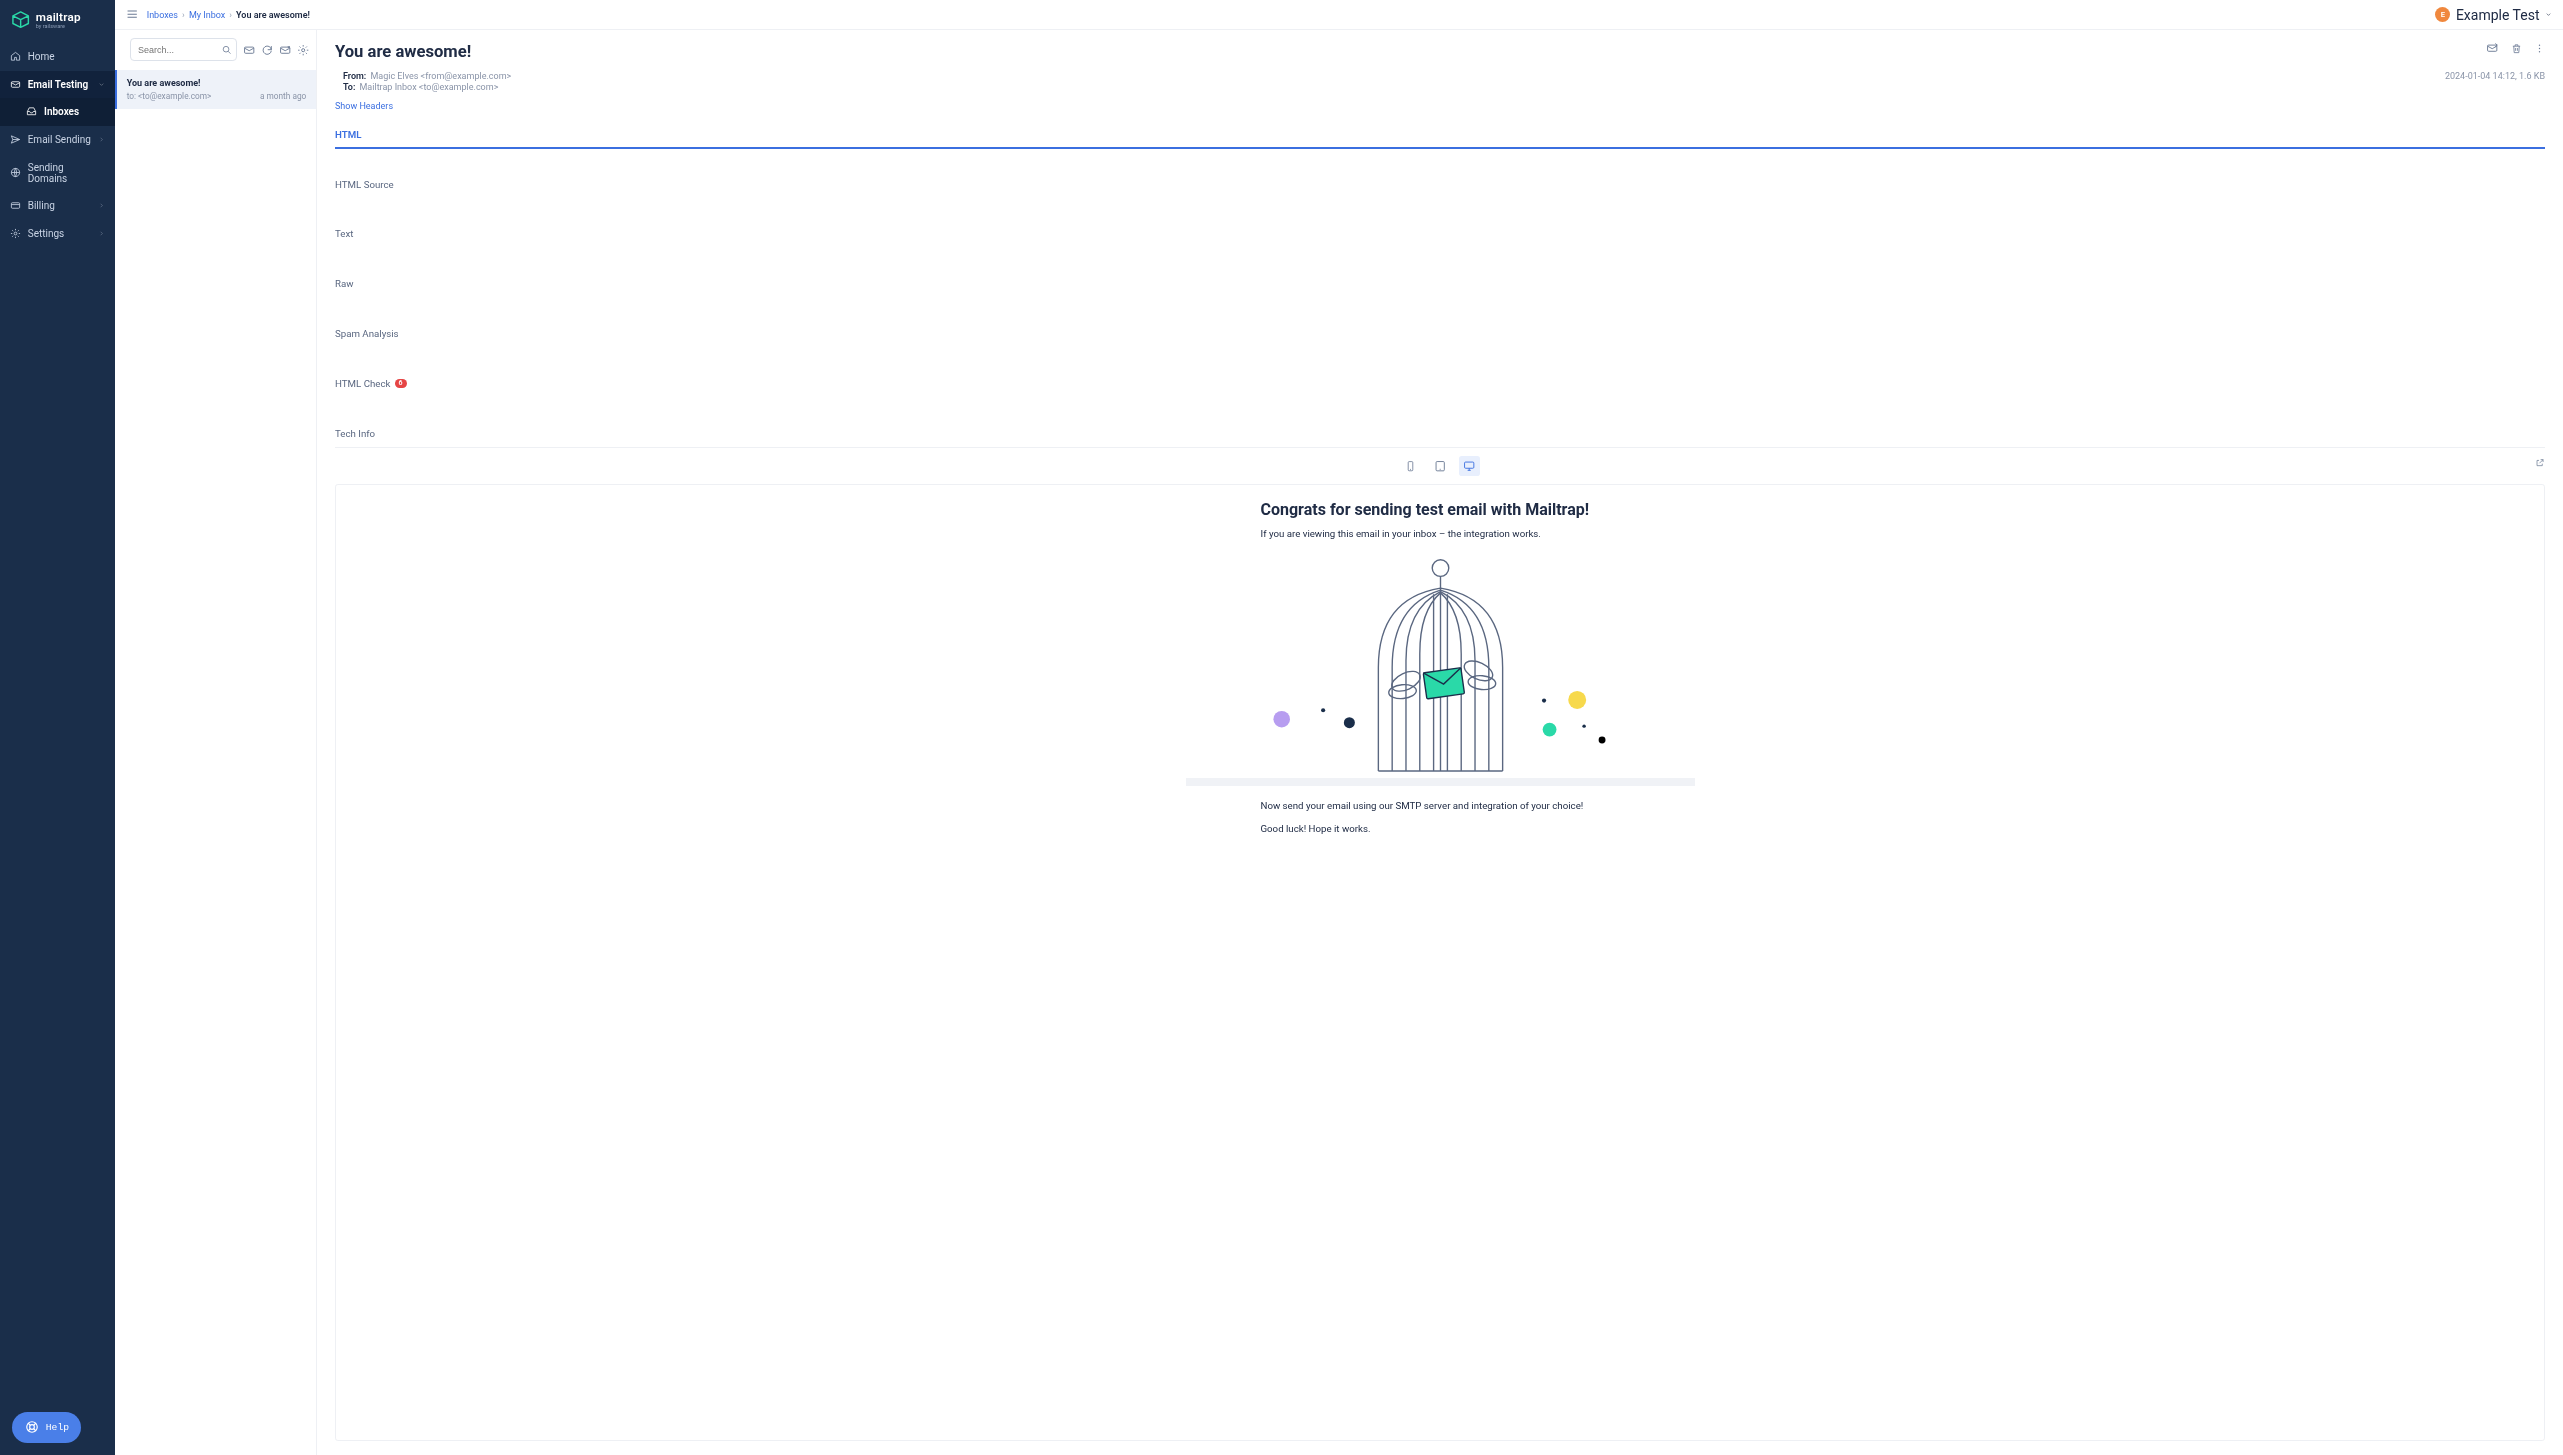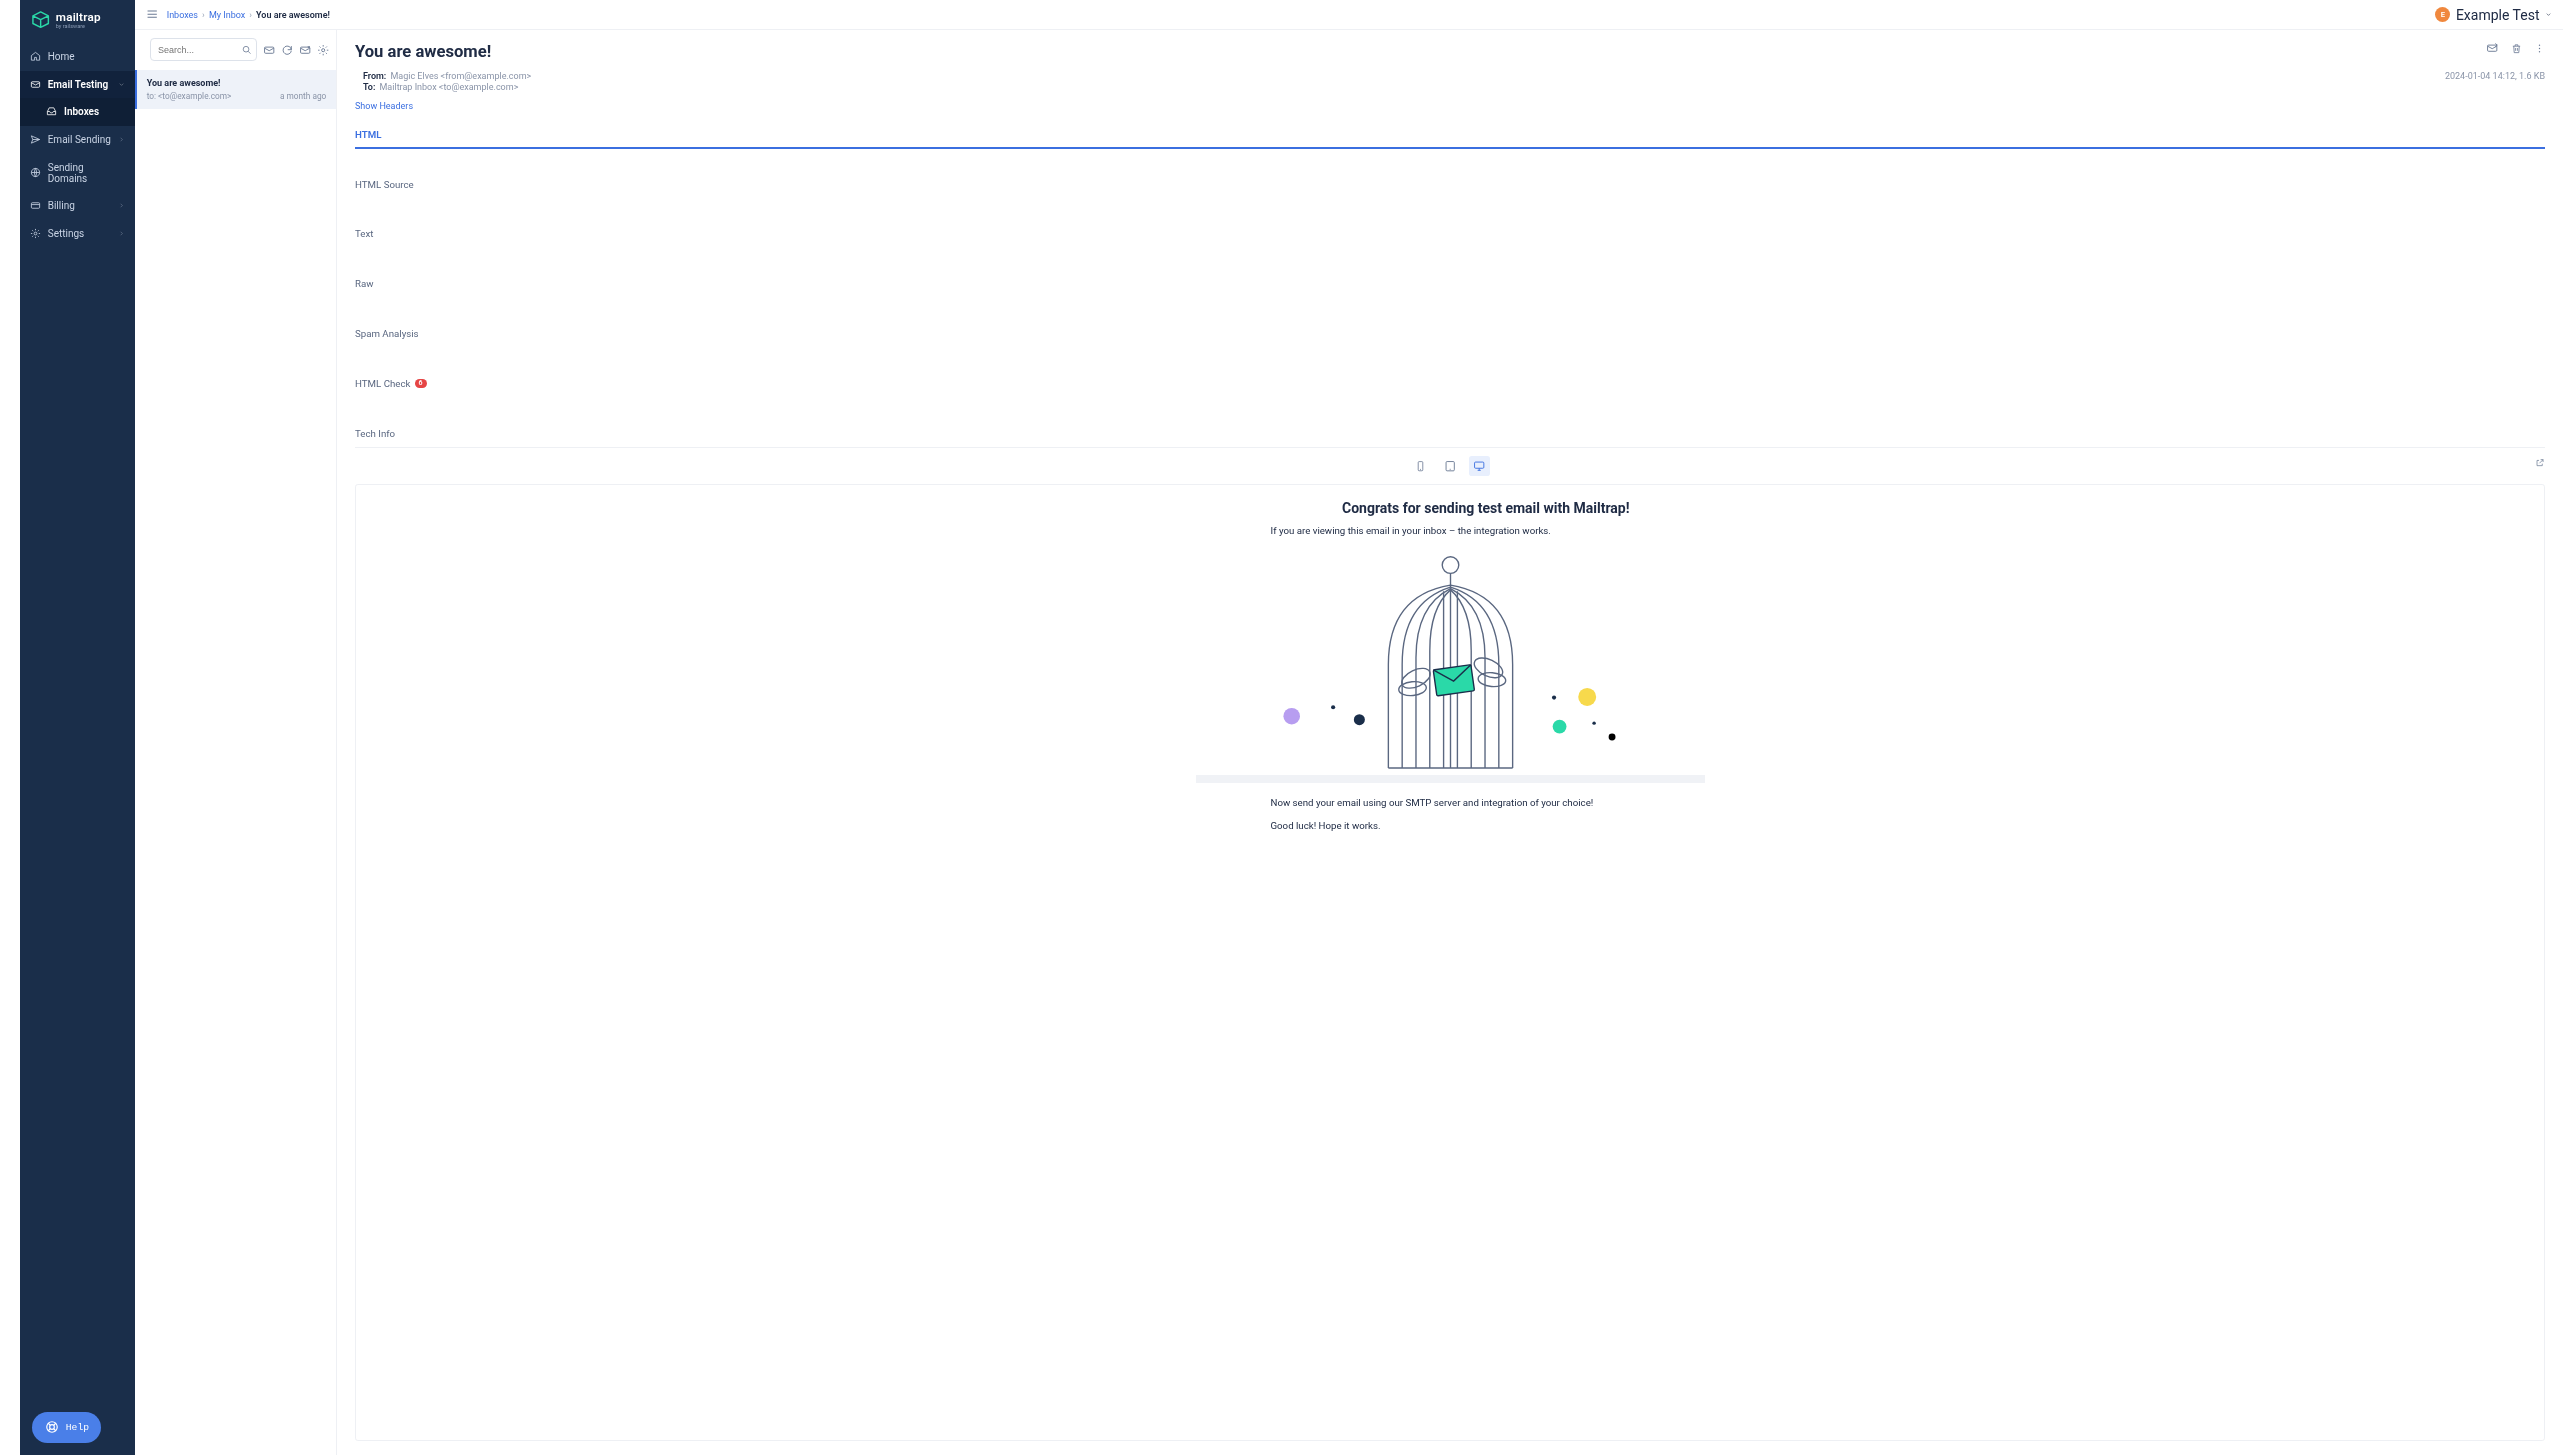--- a/index.html
+++ b/index.html
@@ -1,17 +1,17 @@
 <!DOCTYPE html>
 <html style="font-size:11px"><head>
   <meta charset="utf-8">
   <style>
     * { margin: 0; padding: 0; box-sizing: border-box; }
     body { font-family: -apple-system, BlinkMacSystemFont, 'Segoe UI', Roboto, Helvetica, Arial, sans-serif; font-size: 9.7px; color: #202c45; background: #fff; overflow: hidden; }
-    .app { display: flex; height: 100vh; margin-left: 20px; }
+    .app { display: flex; height: 100vh; }
     
     
     .sidebar { width: 115px; background: #1a2e4a; color: #fff; display: flex; flex-direction: column; flex-shrink: 0; }
     .logo-wrap { padding: 9.7px 11px 7px; display: flex; align-items: center; gap: 5.5px; }
     .logo-mark { width: 19.3px; height: 19.3px; flex-shrink: 0; }
     .logo-text { color: #fff; font-size: 11.7px; font-weight: 600; letter-spacing: 0.2px; }
     .logo-sub { font-size: 5.5px; color: #8a9bb5; margin-top: -1.4px; }
     .nav { margin-top: 7px; flex: 1; }
     .nav-item { display: flex; align-items: center; gap: 7px; padding: 8.3px 9.7px; color: #c9d4e5; cursor: pointer; font-size: 10px; position: relative; }
     .nav-item.active { background: #11223c; color: #fff; font-weight: 600; }
@@ -72,21 +72,21 @@
     
     
     .device-row { display: flex; justify-content: center; gap: 8.3px; padding: 8.3px 0; position: relative; }
     .device-btn { width: 21px; height: 19.3px; display: flex; align-items: center; justify-content: center; border-radius: 2.8px; cursor: pointer; color: #6b7a94; }
     .device-btn.active { background: #e8effd; color: #3b6fe0; }
     .open-ext { position: absolute; right: 0; top: 9.7px; color: #6b7a94; cursor: pointer; }
     
     
     .mail-frame { border: 0.7px solid #eef0f4; border-radius: 2.8px; padding: 15px 0 0; display: flex; flex-direction: column; align-items: center; flex: 1; margin-bottom: 14px; }
     .mail-inner { width: 359px; max-width: 90%; }
-    .mail-h { font-weight: 700; font-size: 14px; margin-bottom: 8.3px; text-align: right; }
+    .mail-h { font-weight: 700; font-size: 16px; margin-bottom: 8.3px; }
     .mail-p { font-size: 9.7px; color: #202c45; margin-bottom: 8.3px; line-height: 1.5; }
     .mail-img { display: block; margin: 7px auto 0; }
     .img-divider { height: 8.3px; background: #f0f2f6; margin: 0 -75px 12.4px; }
     
     .chev-ic { stroke: currentColor; fill: none; stroke-width: 2; }
   </style>
 </head>
 <body>
 
 <div class="app">

